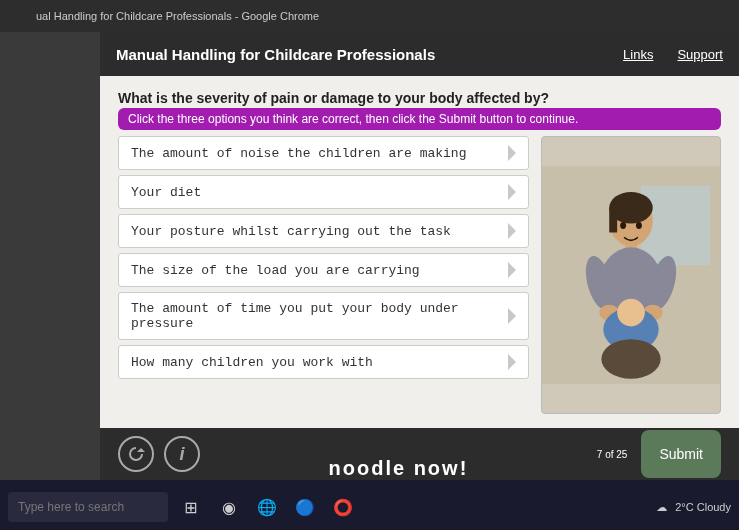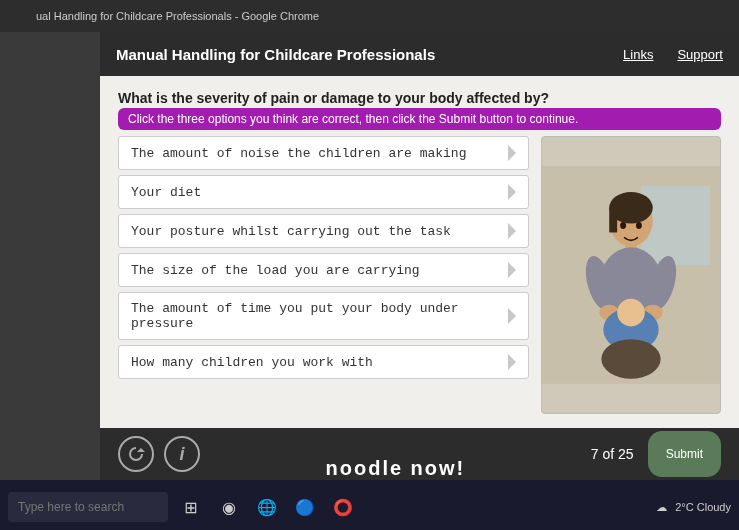--- a/index.html
+++ b/index.html
@@ -194,30 +194,30 @@
     }
 
     .footer-right {
       display: flex;
       align-items: center;
       gap: 14px;
     }
 
     .page-counter {
       color: #fff;
-      font-size: 14px;
+      font-size: 10px;
     }
 
     .submit-btn {
       background: #5a7a5a;
       color: #fff;
       border: none;
       padding: 16px 18px;
-      border-radius: 14px;
-      font-size: 12px;
+      border-radius: 8px;
+      font-size: 14px;
       cursor: pointer;
     }
 
     
     .taskbar-bottom {
       position: absolute;
       bottom: 0;
       left: 0;
       right: 0;
       height: 46px;

